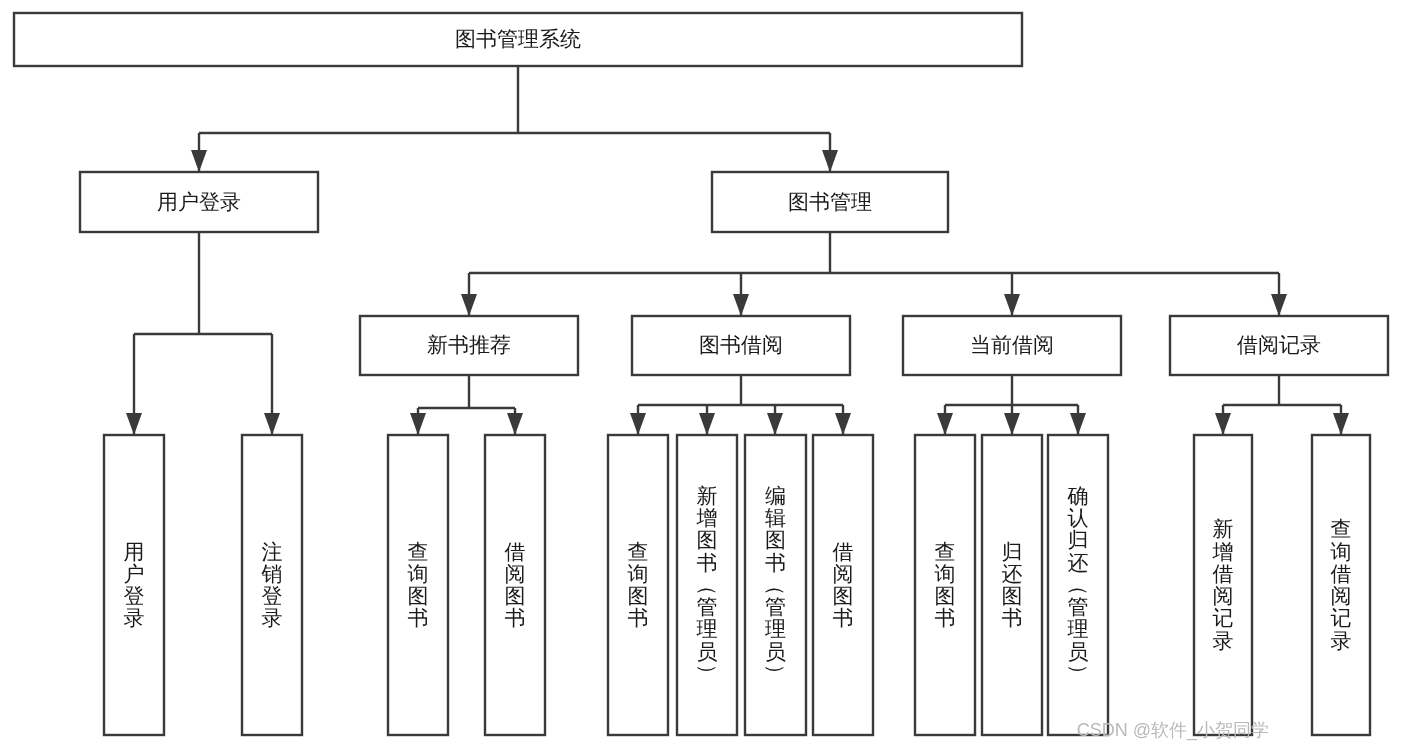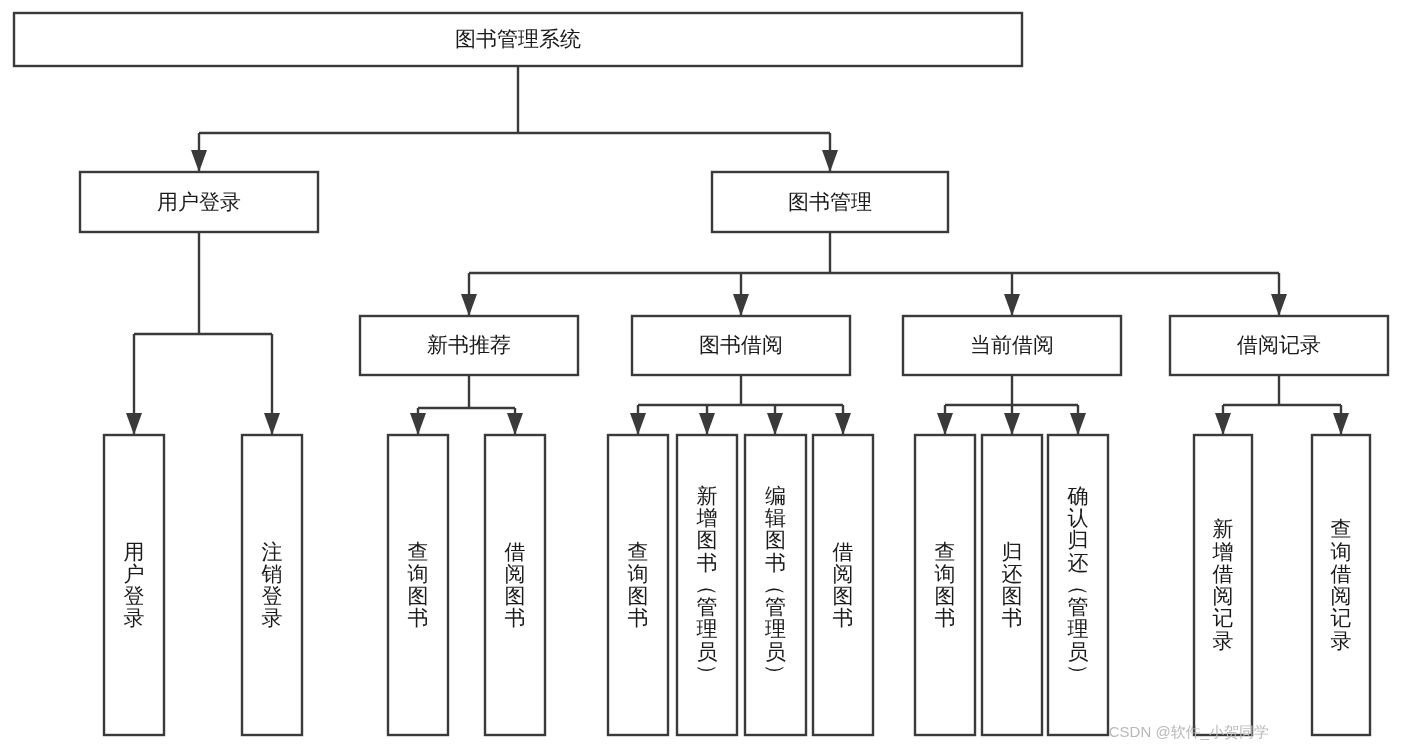--- a/index.html
+++ b/index.html
@@ -60,21 +60,21 @@
     text-align: center;
     pointer-events: none;
   }
   .vert-char {
     display: block;
   }
   .watermark {
     position: absolute;
     right: 8px;
     bottom: 5px;
-    font-size: 15px;
+    font-size: 18px;
     color: #b9b9b9;
     font-family: "Liberation Sans", "DejaVu Sans", sans-serif;
     white-space: nowrap;
   }
 </style>
 </head>
 <body>
 
 <div id="diagram-root">
   <svg class="flow" viewBox="0 0 1405 747">

